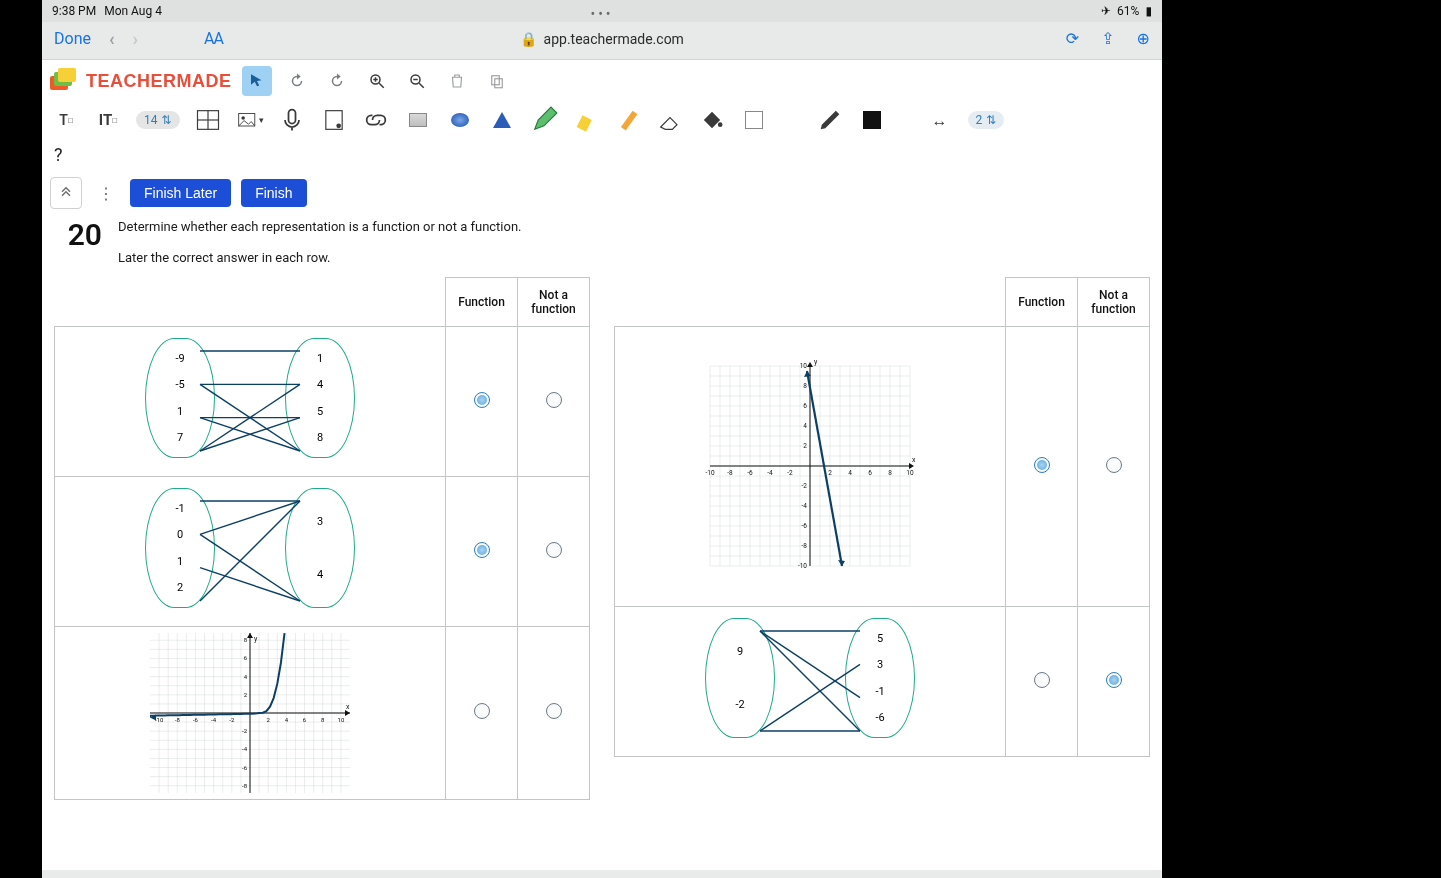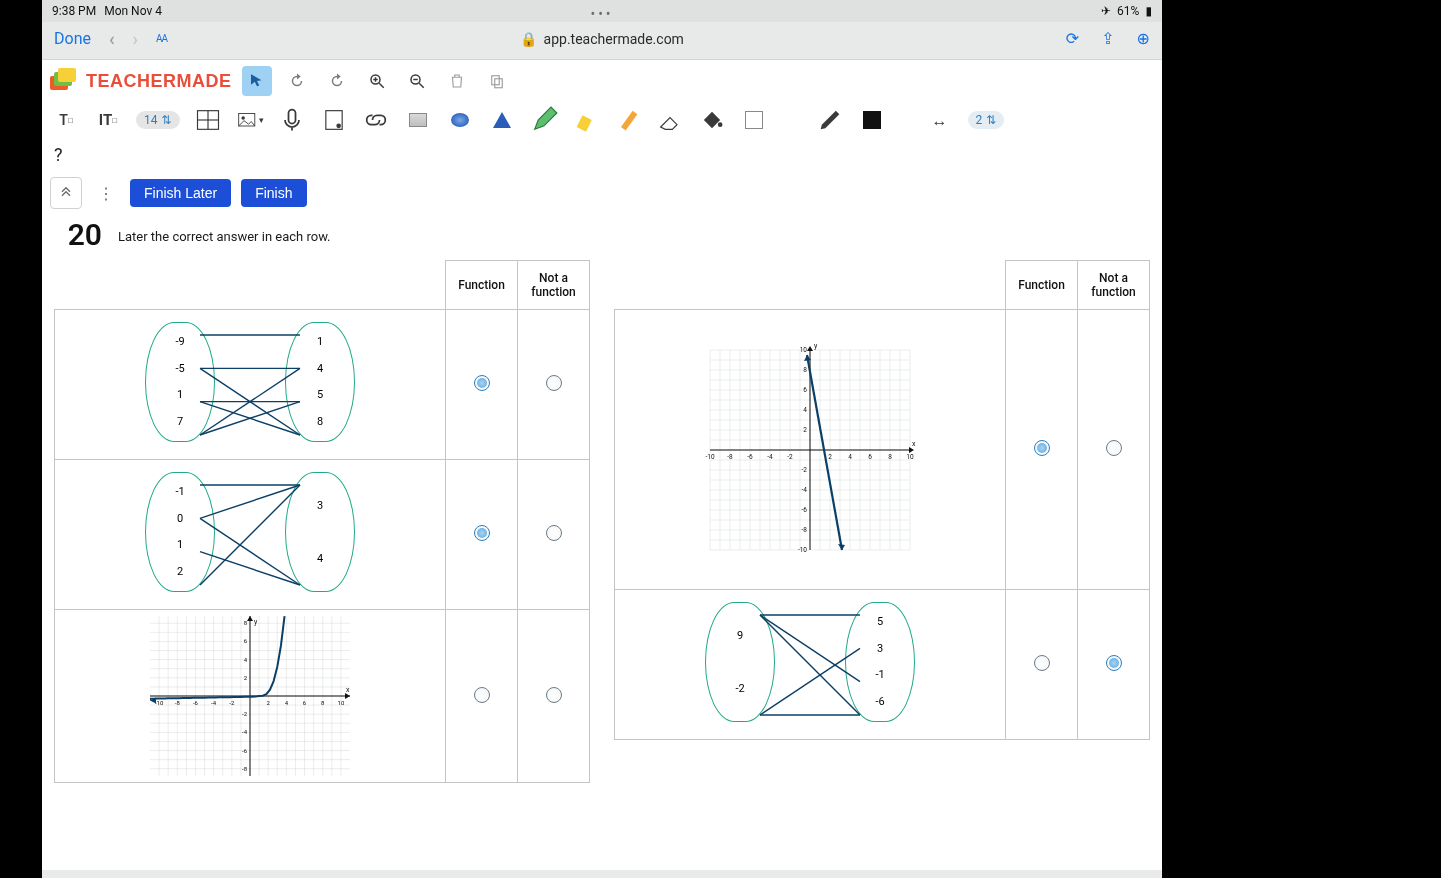--- a/index.html
+++ b/index.html
@@ -39,21 +39,21 @@
   display: flex;
   align-items: center;
   padding: 6px 12px 10px;
   gap: 18px;
   background: #e8e9e9;
   border-bottom: 1px solid #d3d4d4;
   position: relative;
 }
 .safari-nav .done { color: #1874e6; font-size: 16px; }
 .safari-nav .nav-arrow { color: #9aa0a6; font-size: 18px; font-weight: bold; }
-.safari-nav .aa { color: #1874e6; font-size: 10px; letter-spacing: -1px; }
+.safari-nav .aa { color: #1874e6; font-size: 16px; letter-spacing: -1px; margin-left: 48px; }
 .safari-url {
   position: absolute;
   left: 50%;
   transform: translateX(-50%);
   font-size: 14px;
   color: #2b2b2b;
   display: flex;
   align-items: center;
   gap: 6px;
 }
@@ -201,21 +201,21 @@
 
 </style>
 </head>
 <body>
 
 <div class="device-frame">
 
   <div class="status-bar">
     <div class="status-left">
       <span>9:38 PM</span>
-      <span>Mon Nov 4</span>
+      <span>Mon Aug 4</span>
     </div>
     <div class="status-right">
       <span>✈︎</span>
       <span>61%</span>
       <span>▮</span>
     </div>
   </div>
 
   <div class="safari-nav">
     <span class="dots-top">•••</span>
@@ -397,20 +397,21 @@
           </svg>
       </div>
       <div class="kebab">⋮</div>
       <button class="btn">Finish Later</button>
       <button class="btn">Finish</button>
     </div>
 
     <div class="question-row">
       <div class="qnum">20</div>
       <div class="qtext">
+        <div>Determine whether each representation is a function or not a function.</div>
         <div style="margin-top:10px">Later the correct answer in each row.</div>
       </div>
     </div>
 
     <div class="worksheet">
 
       <div class="col">
         <table class="grid">
           <tbody>
               <tr>

